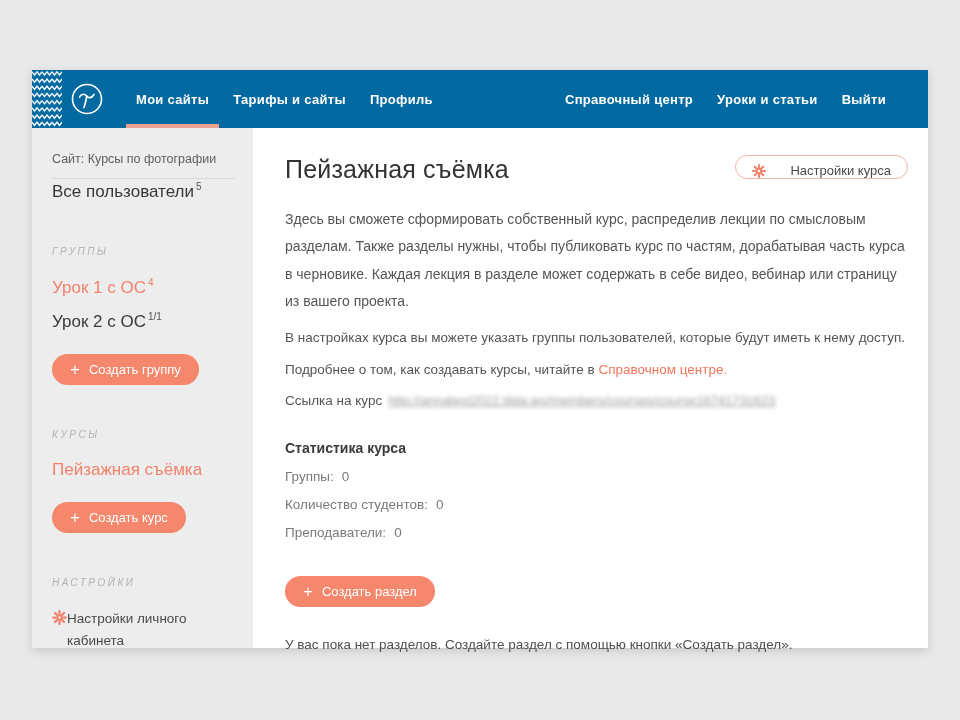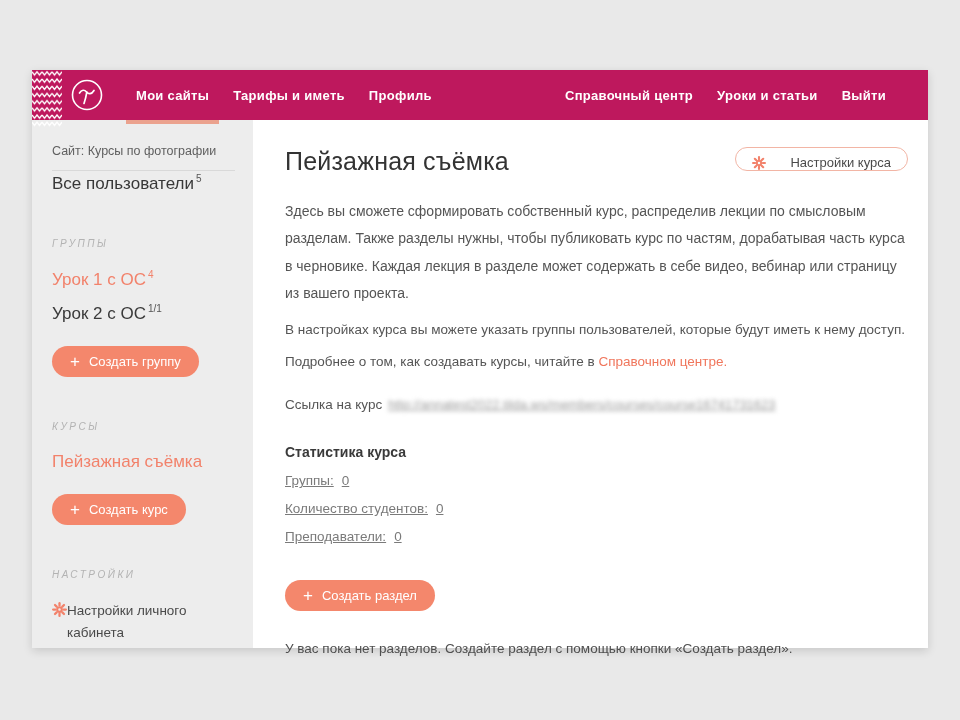--- a/index.html
+++ b/index.html
@@ -3,21 +3,21 @@
 <meta charset="utf-8">
 <style>
   * { margin:0; padding:0; box-sizing:border-box; }
   html,body { width:960px; height:720px; }
   body { font-family:"Liberation Sans", sans-serif; background:#e9e9e9; position:relative; overflow:hidden; }
 
   .card { position:absolute; left:32px; top:70px; width:896px; height:578px;
           display:flex; flex-direction:column; box-shadow:0 3px 9px rgba(0,0,0,0.14); }
 
   
-  .nav { height:50px; background:#be185d; display:flex; align-items:center; position:relative; flex:0 0 auto; }
+  .nav { height:58px; background:#0369a1; display:flex; align-items:center; position:relative; flex:0 0 auto; }
   .zigzag { position:absolute; left:0; top:0; width:30px; height:58px; }
   .logo { width:34px; height:34px; margin-left:38px; flex:0 0 auto; cursor:pointer; }
   .nav-left { display:flex; margin-left:20px; }
   .nav-right { display:flex; margin-left:auto; margin-right:30px; }
   .nav-item { position:relative; height:58px; display:flex; align-items:center;
               padding:0 12px; color:#fff; font-size:13px; font-weight:bold; letter-spacing:0.3px; cursor:pointer; }
   .nav-item.active::after { content:""; position:absolute; left:2px; right:2px; bottom:0; height:4px; background:#eba28e; }
 
   
   .content { flex:1; display:flex; min-height:0; }
@@ -45,24 +45,24 @@
 
   
   .page-title { font-size:25px; font-weight:500; color:#333; letter-spacing:0.2px; }
   .btn-outline { position:absolute; top:27px; right:20px; display:inline-flex; align-items:flex-end; gap:24px;
                  height:24px; padding:0 16px; background:#fff; border:1px solid #f2b5a5; border-radius:16px;
                  font-size:13px; color:#4a4a4a; font-family:inherit; cursor:pointer; }
   .intro { margin-top:22px; font-size:14px; line-height:1.95; color:#555; max-width:628px; }
   .access { margin-top:15px; font-size:13.5px; color:#555; max-width:628px; }
   .help { margin-top:17px; font-size:13.5px; color:#555; }
   .help a { color:#f0765c; text-decoration:none; cursor:pointer; }
-  .link-row { margin-top:28px; font-size:13.5px; color:#555; }
+  .link-row { margin-top:16px; font-size:13.5px; color:#555; }
   .blurred-url { font-size:13px; color:#9a9a9a; text-decoration:underline; filter:blur(2px); margin-left:6px; }
   .stats-heading { margin-top:32px; font-size:14px; font-weight:bold; color:#3a3a3a; }
-  .stat-row { margin-top:13px; font-size:13.5px; color:#7a7a7a;text-decoration:underline; }
+  .stat-row { margin-top:13px; font-size:13.5px; color:#7a7a7a; }
   .stat-row .val { margin-left:8px; }
   .btn-section { margin-top:36px; }
   .empty-note { margin-top:30px; font-size:13.5px; color:#4f4f4f; }
 </style>
 </head>
 <body>
 
 <div class="card">
 
   <div class="nav">
@@ -76,21 +76,21 @@
     </svg>
 
     <svg class="logo" viewBox="0 0 34 34" xmlns="http://www.w3.org/2000/svg">
       <circle cx="17" cy="17" r="14.5" fill="none" stroke="#ffffff" stroke-width="1.6"></circle>
       <path d="M9.5 15 C11.5 11.5, 14.5 11.5, 16.5 14 C18.5 16.5, 21.5 16.5, 24 12.5" fill="none" stroke="#ffffff" stroke-width="1.7" stroke-linecap="round"></path>
       <path d="M16.8 14.2 C16.2 18, 15.2 22, 14 25.5" fill="none" stroke="#ffffff" stroke-width="1.7" stroke-linecap="round"></path>
     </svg>
 
     <div class="nav-left">
       <div class="nav-item active">Мои сайты</div>
-      <div class="nav-item">Тарифы и иметь</div>
+      <div class="nav-item">Тарифы и сайты</div>
       <div class="nav-item">Профиль</div>
     </div>
 
     <div class="nav-right">
       <div class="nav-item">Справочный центр</div>
       <div class="nav-item">Уроки и статьи</div>
       <div class="nav-item">Выйти</div>
     </div>
   </div>
 

